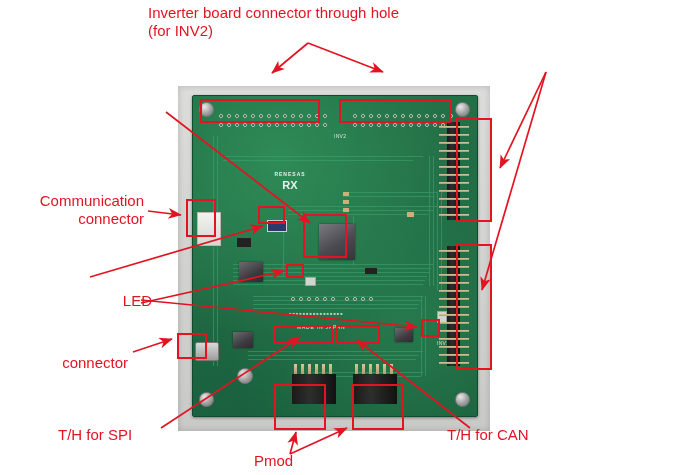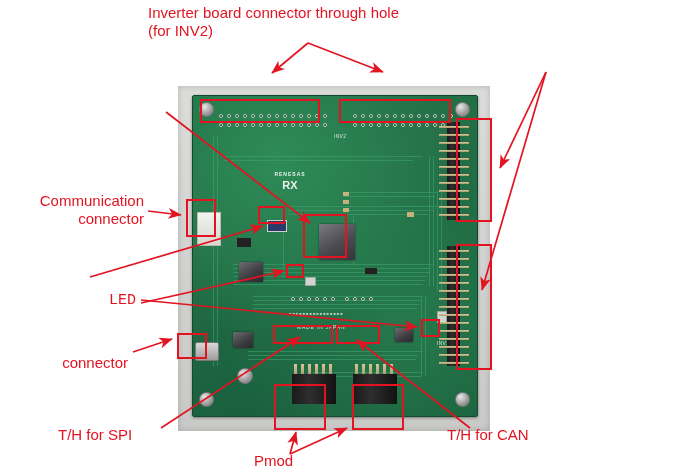--- a/index.html
+++ b/index.html
@@ -335,21 +335,21 @@
 
   <div class="lbl c" style="left:148px;top:4px;width:320px;">Inverter board connector through hole</div>
   <div class="lbl c" style="left:148px;top:22px;width:320px;">(for INV2)</div>
 
 
 
   <div class="lbl r" style="left:0px;top:192px;width:144px;">Communication</div>
   <div class="lbl r" style="left:0px;top:210px;width:144px;">connector</div>
 
 
-  <div class="lbl r" style="left:40px;top:292px;width:96px;font-family:Liberation Mono, monospace;">LED</div>
+  <div class="lbl r" style="left:56px;top:292px;width:96px;">LED</div>
 
   <div class="lbl r" style="left:0px;top:354px;width:128px;">connector</div>
 
   <div class="lbl" style="left:58px;top:426px;">T/H for SPI</div>
 
   <div class="lbl" style="left:254px;top:452px;">Pmod</div>
 
   <div class="lbl" style="left:447px;top:426px;">T/H for CAN</div>
 
 </div>

